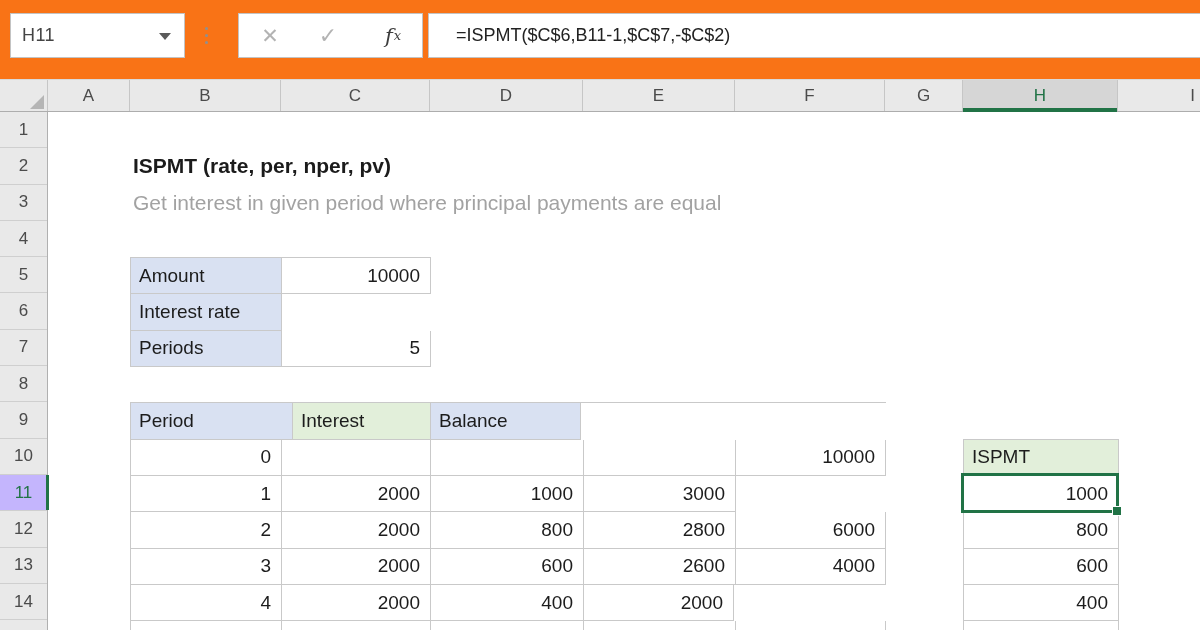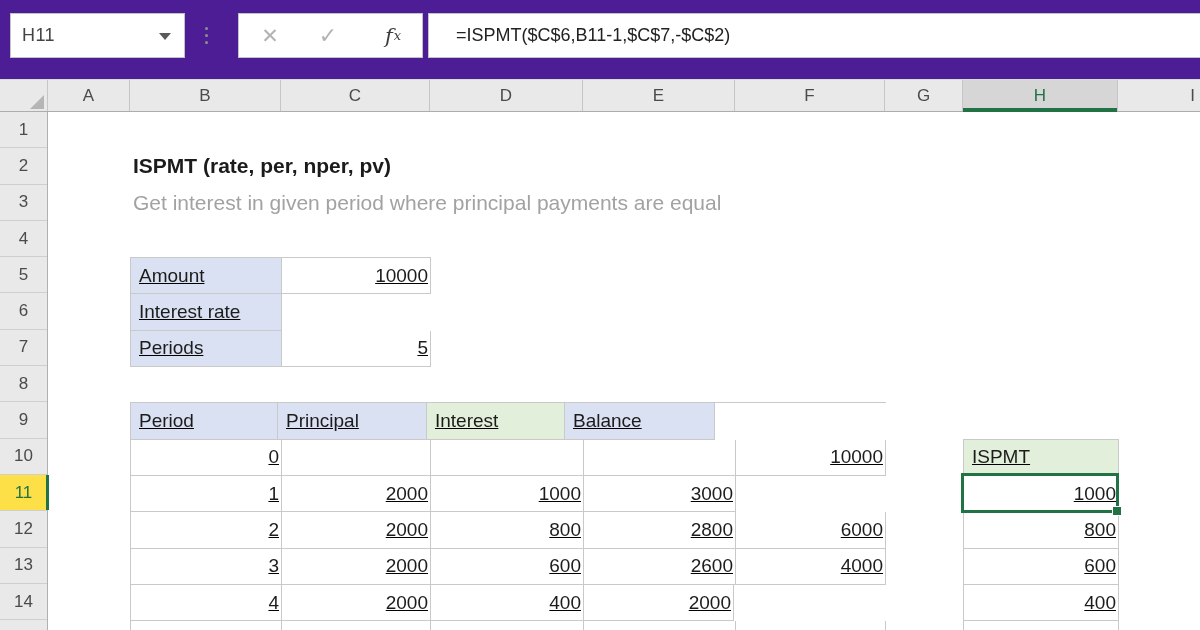--- a/index.html
+++ b/index.html
@@ -3,21 +3,21 @@
 <meta charset="utf-8">
 <style>
   * { margin:0; padding:0; box-sizing:border-box; }
   html,body { width:1200px; height:630px; overflow:hidden; }
   body { font-family:"Liberation Sans","DejaVu Sans",sans-serif; background:#fff; }
   :root { --accent:#217346; --hblue:#D9E1F2; --hgreen:#E2EFDA; --cb:#c9c9c9; }
 
   #stage { position:absolute; left:0; top:0; width:1200px; height:630px; overflow:hidden; background:#fff; }
 
   
-  .toolbar { position:absolute; left:0; top:0; width:1200px; height:80px; background:#4c1d95; border-bottom:1px solid #d9d9d9; }
+  .toolbar { position:absolute; left:0; top:0; width:1200px; height:80px; background:#f97316; border-bottom:1px solid #d9d9d9; }
   .tb-box { position:absolute; top:13px; height:45px; background:#fff; border:1px solid #c3c3c3; }
   .namebox { left:10px; width:175px; display:flex; align-items:center; cursor:default; }
   .nb-text { padding-left:11px; font-size:18px; color:#444; letter-spacing:.4px; }
   .nb-arrow { position:absolute; right:13px; top:19px; width:0; height:0;
               border-left:6px solid transparent; border-right:6px solid transparent; border-top:7px solid #5a5a5a; }
   .dots { position:absolute; left:205px; top:27px; display:flex; flex-direction:column; gap:4px; }
   .dots i { width:3px; height:3px; background:#8f8f8f; border-radius:50%; }
   .fxbox { left:238px; width:185px; }
   .fxbox > span { position:absolute; top:0; height:43px; display:flex; align-items:center; justify-content:center; }
   .icon-cancel { left:10px; width:42px; font-size:21px; color:#b3b3b3; }
@@ -35,35 +35,35 @@
   .colheader { position:absolute; top:0; height:31px; border-right:1px solid #c6c6c6;
                display:flex; align-items:center; justify-content:center;
                font-size:17px; color:#4b4b4b; cursor:default; }
   .colheader.sel { background:#d6d6d6; color:var(--accent); }
   .colsel-bar { position:absolute; left:0; bottom:-1px; width:100%; height:4px; background:var(--accent); }
 
   .rowheader-col { position:absolute; left:0; top:112px; width:48px; height:518px; background:#e9e9e9; border-right:1px solid #b0b0b0; }
   .rowheader { position:relative; width:47px; height:36.3px; border-bottom:1px solid #cfcfcf;
                display:flex; align-items:center; justify-content:center;
                font-size:17px; color:#4b4b4b; cursor:default; }
-  .rowheader.sel { background:#fde047; color:var(--accent); }
+  .rowheader.sel { background:#c4b5fd; color:var(--accent); }
   .rowsel-bar { position:absolute; right:-2px; top:0; width:3px; height:100%; background:var(--accent); }
 
   
   .title { position:absolute; left:133px; top:148.3px; height:36.3px; line-height:36.3px;
            font-size:21px; font-weight:bold; color:#1b1b1b; white-space:nowrap; }
   .subtitle { position:absolute; left:133px; top:184.6px; height:36.3px; line-height:36.3px;
               font-size:21px; color:#a2a2a2; white-space:nowrap; }
 
   .table-abs { position:absolute; border-top:1px solid var(--cb); border-left:1px solid var(--cb); background:#fff; }
-  .trow { display:flex; height:36.3px;text-decoration:underline; }
+  .trow { display:flex; height:36.3px; }
   .cell { border-right:1px solid var(--cb); border-bottom:1px solid var(--cb);
           display:flex; align-items:center; font-size:19px; color:#1c1c1c; height:36.3px; }
   .cell.label { padding-left:8px; }
-  .cell.num   { justify-content:flex-end; padding-right:2px; }
+  .cell.num   { justify-content:flex-end; padding-right:10px; }
   .cell.blue  { background:var(--hblue); }
   .cell.green { background:var(--hgreen); }
 
   
   .selection { position:absolute; left:961px; top:473px; width:158px; height:40px;
                border:3px solid var(--accent); z-index:6; }
   .fill-handle { position:absolute; right:-6px; bottom:-6px; width:10px; height:10px;
                  background:var(--accent); border:1.5px solid #fff; }
 </style>
 </head>
@@ -138,22 +138,21 @@
       <div class="trow">
         <div class="cell label blue" style="width: 151px;">Interest rate</div>
       </div>
       <div class="trow">
         <div class="cell label blue" style="width: 151px;">Periods</div>
         <div class="cell num" style="width: 149px;">5</div>
       </div>
     </div>
   <div class="table-abs" id="schedule-table" style="left:130px; top:402.4px;">
       <div class="trow">
-        <div class="cell label blue" style="width: 147px;">Period</div>
-        <div class="cell label blue" style="width: 149px;">Principal</div>
+        <div class="cell label blue" style="width: 162px;">Period</div>
         <div class="cell label green" style="width: 138px;">Interest</div>
         <div class="cell label blue" style="width: 150px;">Balance</div>
       </div>
       <div class="trow">
         <div class="cell num" style="width: 151px;">0</div>
         <div class="cell num" style="width: 149px;"></div>
         <div class="cell num" style="width: 153px;"></div>
         <div class="cell num" style="width: 152px;"></div>
         <div class="cell num" style="width: 150px;">10000</div>
       </div>

